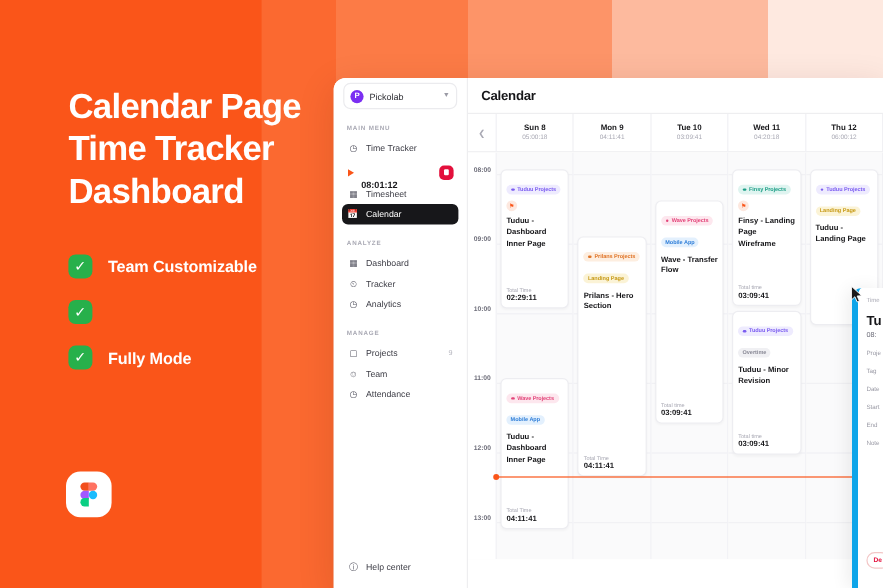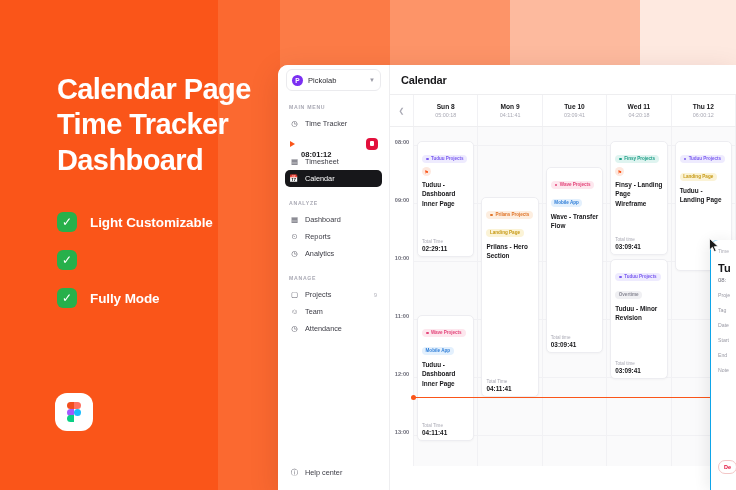--- a/index.html
+++ b/index.html
@@ -182,21 +182,21 @@
   .priceico { margin-top:3px; width:9px; height:9px; border-radius:50%;
     background:#FDE8DF; display:flex;align-items:center;justify-content:center;
     font-size:5px; color:#FA5519; }
 
   #nowline { position:absolute; left:24px; right:0; height:1.4px; background:#FA5519; z-index:5; }
   #nowdot { position:absolute; left:21px; width:5px; height:5px; border-radius:50%; background:#FA5519; z-index:6; }
 
   
   #detail {
     position:absolute; right:0; top:175px; width:26px; height:250px;
-    background:#fff; border-left:1px solid #0ea5e9; border-top-left-radius:8px;
+    background:#fff; border-left:5px solid #0ea5e9; border-top-left-radius:8px;
     box-shadow:-4px 0 14px rgba(0,0,0,.07); z-index:8; overflow:hidden;
     padding:8px 0 0 7px;
   }
   #detail .dt-kicker { font-size:5px; color:#A9A9B4; }
   #detail .dt-title { font-size:11px; font-weight:bold; color:#17171A; margin-top:8px; white-space:nowrap; }
   #detail .dt-time { font-size:6px; color:#6E6E7A; margin-top:3px; white-space:nowrap; }
   #detail .dt-field { font-size:5.2px; color:#9A9AA5; margin-top:9px; white-space:nowrap; }
   #detail .dt-btn {
     position:absolute; left:7px; bottom:16px; border:1px solid #F3C6C6;
     color:#E3103C; font-size:5.5px; font-weight:bold; border-radius:9px;
@@ -215,21 +215,21 @@
   <div class="band band4"></div>
   <div class="band band5"></div>
 
   <div id="promo-content">
     <div id="promo-title">Calendar Page
 Time Tracker
 Dashboard</div>
     <div id="features">
       <div class="feature">
         <span class="check">✓</span>
-        <span class="feature-label">Light Customizable</span>
+        <span class="feature-label">Team Customizable</span>
       </div>
       <div class="feature">
         <span class="check">✓</span>
       </div>
       <div class="feature">
         <span class="check">✓</span>
         <span class="feature-label">Fully Mode</span>
       </div>
     </div>
   </div>
@@ -276,21 +276,21 @@
       <span class="nav-label">Calendar</span>
     </div>
 
     <div class="sec-label">ANALYZE</div>
     <div class="nav-item">
       <span class="nav-ico">▦</span>
       <span class="nav-label">Dashboard</span>
     </div>
     <div class="nav-item">
       <span class="nav-ico">⏲</span>
-      <span class="nav-label">Reports</span>
+      <span class="nav-label">Tracker</span>
     </div>
     <div class="nav-item">
       <span class="nav-ico">◷</span>
       <span class="nav-label">Analytics</span>
     </div>
 
     <div class="sec-label">MANAGE</div>
     <div class="nav-item">
       <span class="nav-ico">▢</span>
       <span class="nav-label">Projects</span>

